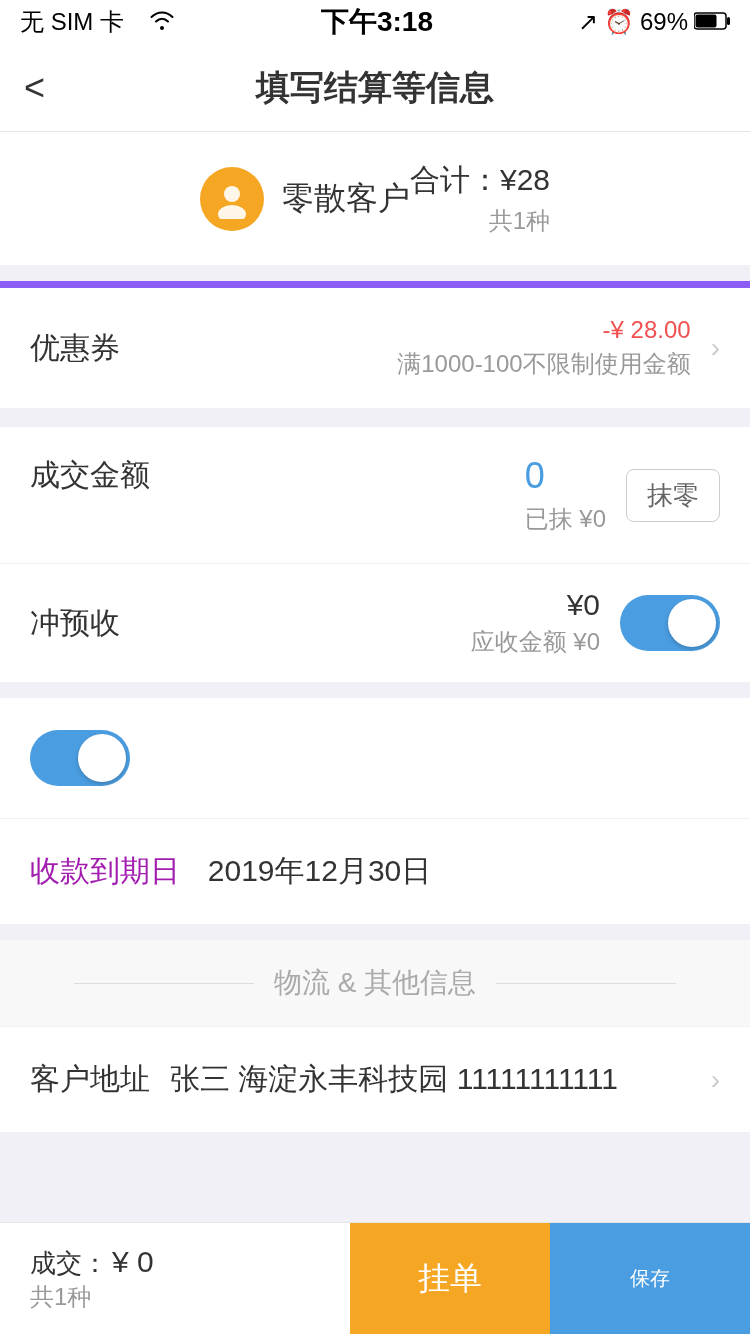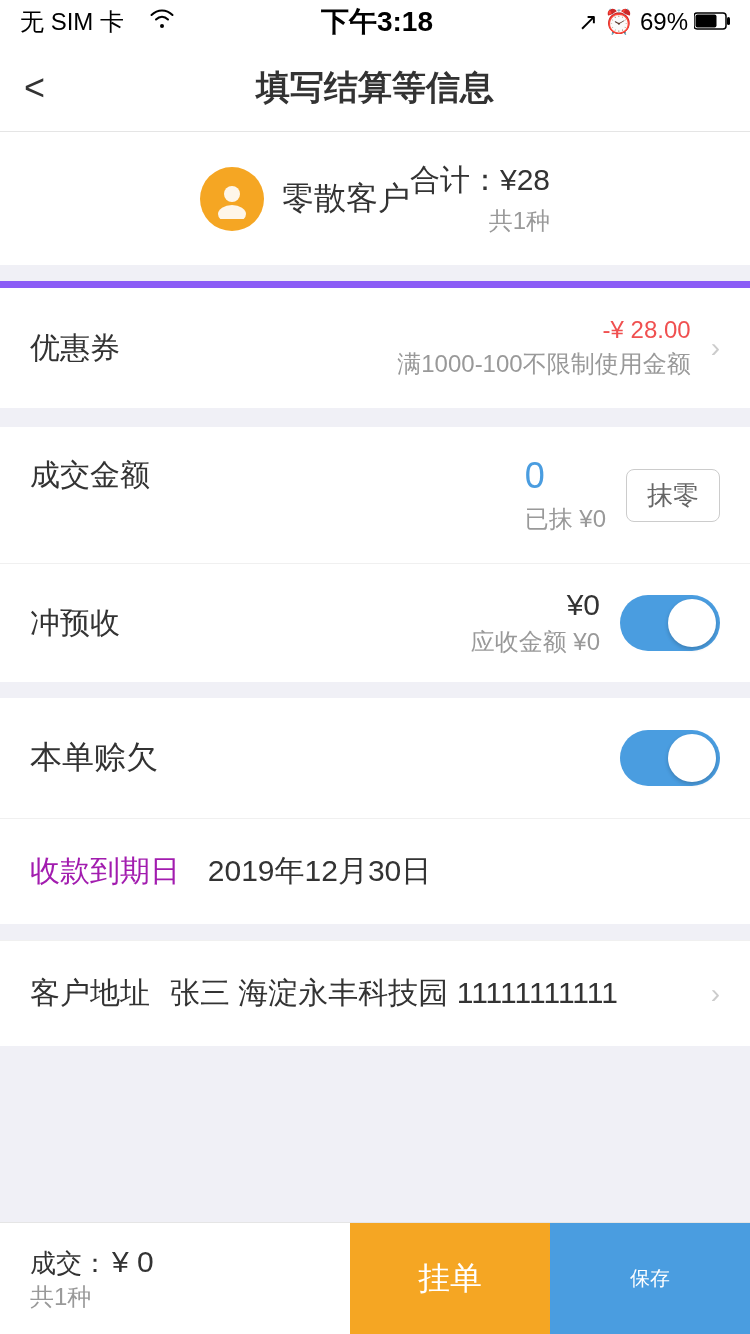--- a/index.html
+++ b/index.html
@@ -18,21 +18,21 @@
     .status-bar {
       height: 44px;
       background: #fff;
       display: flex;
       align-items: center;
       justify-content: space-between;
       padding: 0 20px;
       font-size: 24px;
       color: #000;
     }
-    .status-left { display: flex; align-items: flex-start; gap: 24px; }
+    .status-left { display: flex; align-items: center; gap: 24px; }
     .status-center { font-size: 28px; font-weight: 600; }
     .status-right { display: flex; align-items: center; gap: 6px; font-size: 24px; }
 
     
     .nav-bar {
       height: 88px;
       background: #fff;
       display: flex;
       align-items: center;
       justify-content: center;
@@ -434,32 +434,36 @@
         </div>
         <div class="toggle">
           <div class="toggle-knob"></div>
         </div>
       </div>
     </div>
   </div>
 
   <div class="section-white">
     <div class="debt-section">
-      <div class="debt-label">本单赊欠</div>
       <div class="toggle">
         <div class="toggle-knob"></div>
       </div>
     </div>
     <div class="due-date-section">
       <span class="due-date-label">收款到期日</span>
       <span class="due-date-value" style="margin-left:20px;">2019年12月30日</span>
     </div>
   </div>
 
   <div class="section-white">
+    <div class="logistics-header">
+      <div class="logistics-title">
+        <span>物流 &amp; 其他信息</span>
+      </div>
+    </div>
 
     <div class="address-row">
       <span class="address-label">客户地址</span>
       <span class="address-value">张三 海淀永丰科技园 11111111111</span>
       <span class="chevron-right">›</span>
     </div>
   </div>
 
 </div>
 

